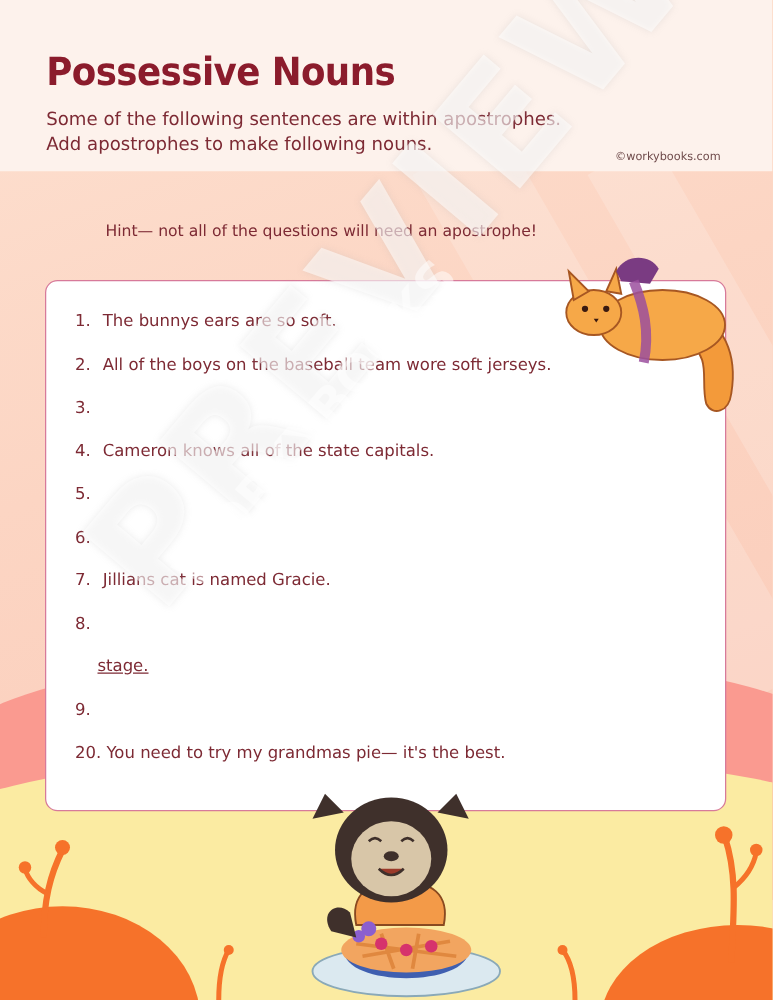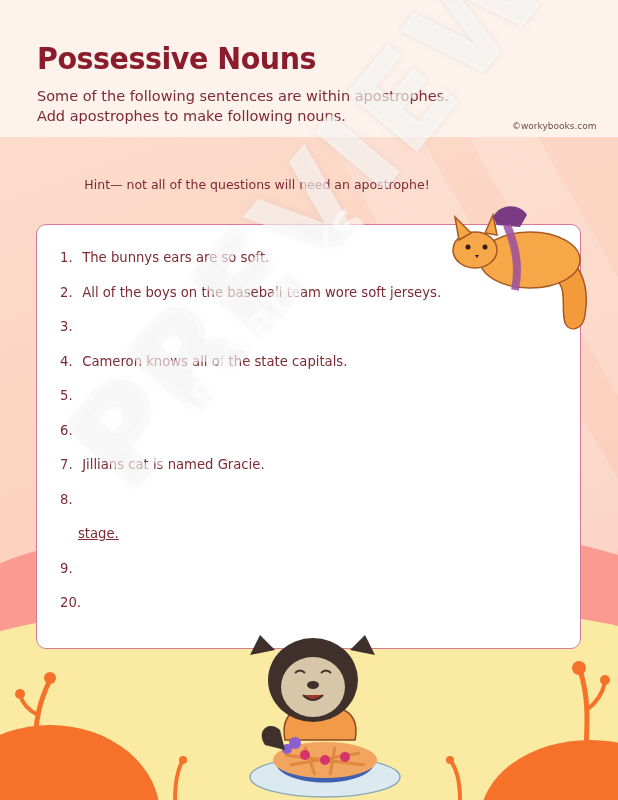--- a/index.html
+++ b/index.html
@@ -26,21 +26,21 @@
     font-family: "DejaVu Sans", sans-serif; font-weight: bold;
     font-size: 31px; color: #8b1c2c; letter-spacing: -0.5px;
     transform: scaleX(0.92); transform-origin: left;
   }
   .subtitle {
     position: absolute; left: 37px; top: 86px;
     font-size: 14.5px; line-height: 20px; color: #7d2a34;
   }
   .copyright {
     position: absolute; left: 492px; top: 121px;
-    font-size: 9px; color: #6e4a4a; margin-left: 20px;
+    font-size: 9px; color: #6e4a4a;
   }
   .hint {
     position: absolute; left: 0; width: 514px; top: 177px;
     text-align: center; font-size: 12.5px; color: #7d2a34;
   }
   .hills-pink {
     position: absolute; left: -40px; top: 520px; width: 720px; height: 200px;
     background: #fa9a90; border-radius: 50% 50% 0 0 / 40% 40% 0 0;
   }
   .hills-yellow {
@@ -136,21 +136,21 @@
   <div class="item"><span class="num">3.</span>&nbsp;</div>
   <div class="item"><span class="num">4.</span>&nbsp;<span>Cameron knows all of the state capitals.</span></div>
   <div class="item"><span class="num">5.</span>&nbsp;</div>
   <div class="item"><span class="num">6.</span>&nbsp;</div>
   <div class="item"><span class="num">7.</span>&nbsp;<span>Jillians cat is named Gracie.</span></div>
   <div class="item"><span class="num">8.</span>&nbsp;</div>
   <div class="item cont">
       <span>stage.</span>
     </div>
   <div class="item"><span class="num">9.</span>&nbsp;</div>
-  <div class="item"><span class="num">20.</span>&nbsp;</div>
+  <div class="item"><span class="num">20.</span>&nbsp;<span>You need to try my grandmas pie— it's the best.</span></div>
 </div>
 
 <svg style="position:absolute;left:445px;top:195px" width="150" height="140">
   <path d="M105 55 C135 60 145 90 140 120 C138 135 125 138 120 128 C115 110 125 90 105 80 Z" fill="#f39a3a" stroke="#a75722" stroke-width="1.5"></path>
   <ellipse cx="85" cy="65" rx="50" ry="28" fill="#f6a848" stroke="#a75722" stroke-width="1.5"></ellipse>
   <ellipse cx="30" cy="55" rx="22" ry="18" fill="#f6a848" stroke="#a75722" stroke-width="1.5"></ellipse>
   <path d="M14 45 L10 22 L26 38 Z" fill="#f6a848" stroke="#a75722" stroke-width="1.5"></path>
   <path d="M40 38 L48 20 L52 40 Z" fill="#f6a848" stroke="#a75722" stroke-width="1.5"></path>
   <circle cx="23" cy="52" r="2.5" fill="#3a1a10"></circle>
   <circle cx="40" cy="52" r="2.5" fill="#3a1a10"></circle>

